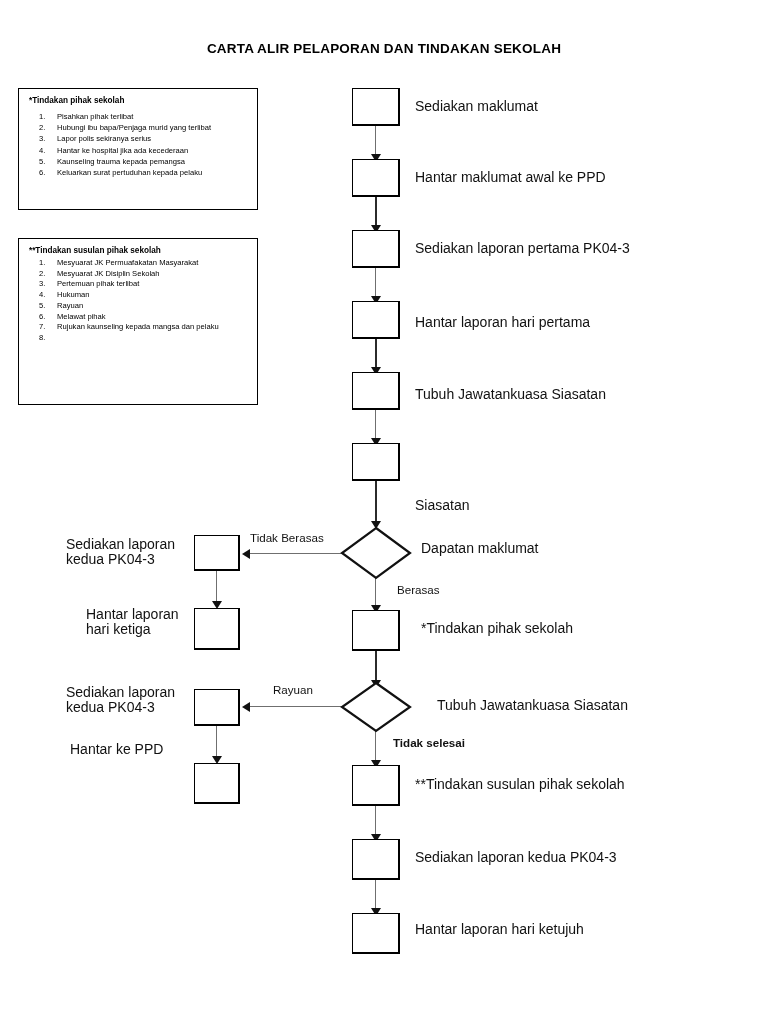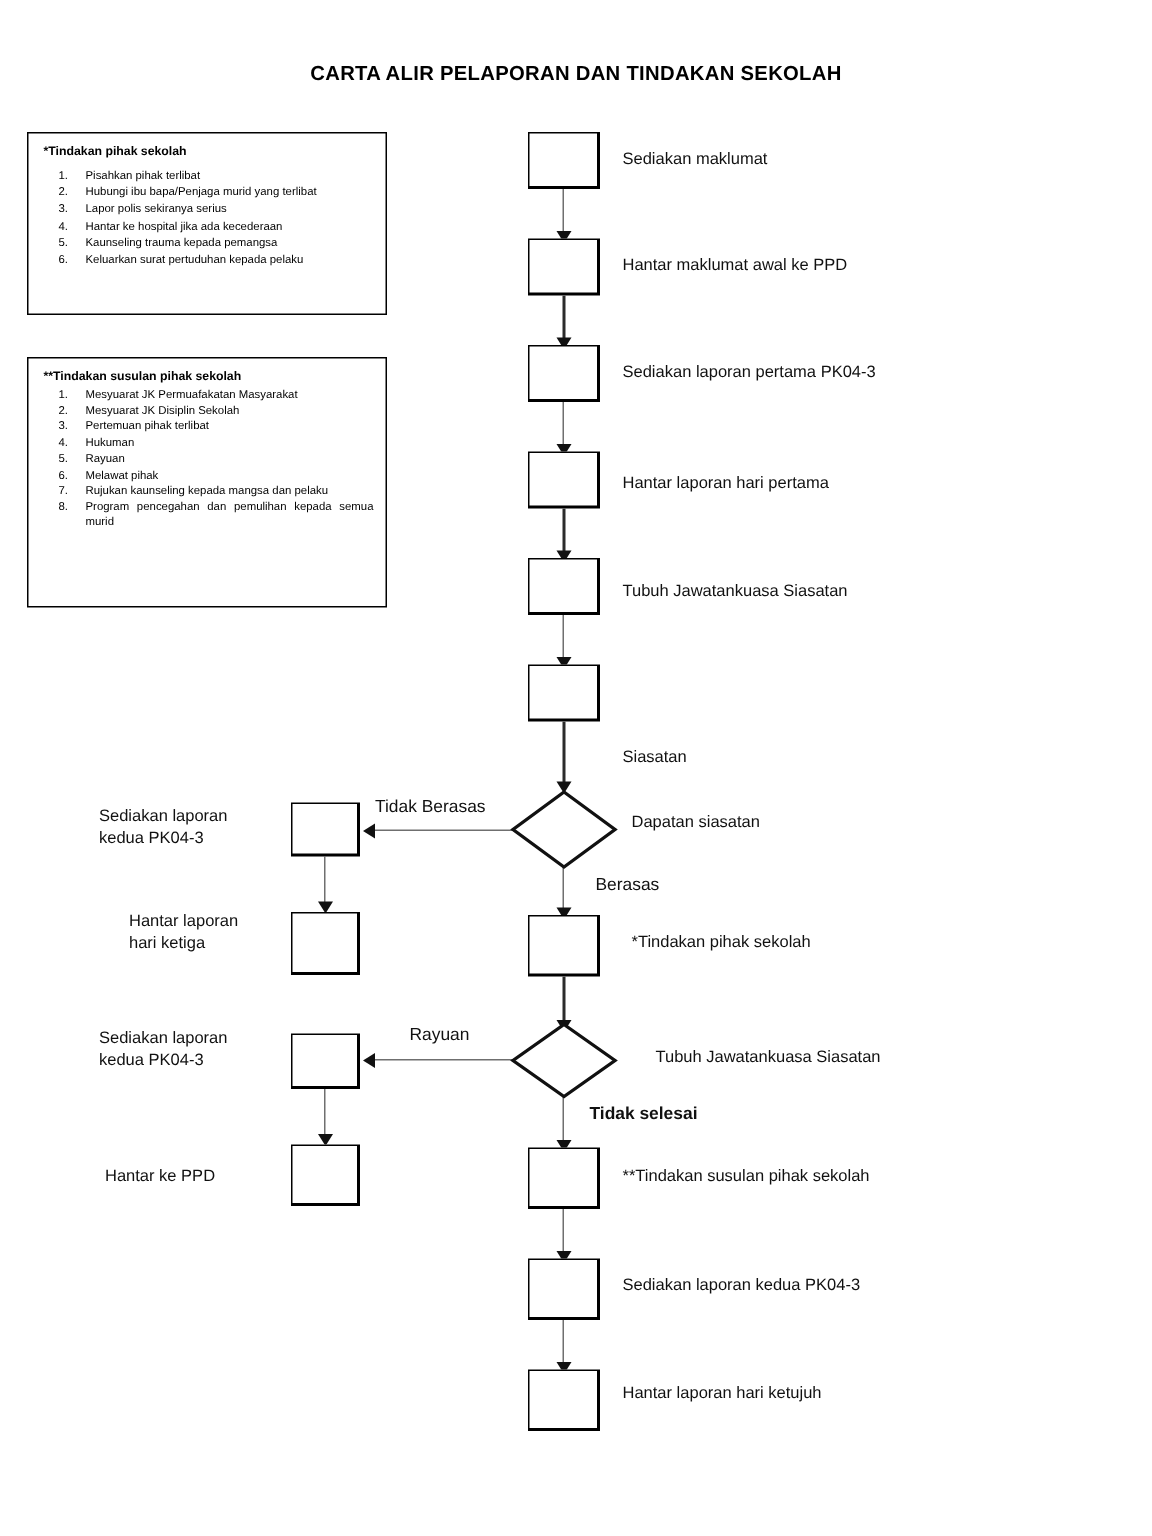--- a/index.html
+++ b/index.html
@@ -119,21 +119,21 @@
     position: absolute;
     width: 0; height: 0;
     border-top: 5px solid transparent;
     border-bottom: 5px solid transparent;
     border-right: 8px solid #111111;
   }
 
   
   .lbl {
     position: absolute;
-    font-size: 11px;
+    font-size: 14px;
     line-height: 15px;
     white-space: pre-line;
     color: #111111;
   }
   .lbl.right { text-align: left; }
   .lbl.edge { font-size: 11.6px; }
 </style>
 </head>
 <body>
 
@@ -199,21 +199,20 @@
       <li class="note-item">
         <span class="note-num">6.</span>
         <span class="note-text">Melawat pihak</span>
       </li>
       <li class="note-item">
         <span class="note-num">7.</span>
         <span class="note-text spread">Rujukan kaunseling kepada mangsa dan pelaku</span>
       </li>
       <li class="note-item">
         <span class="note-num">8.</span>
-        <span class="note-text spread">Program pencegahan dan pemulihan kepada semua murid</span>
       </li>
     </ul>
   </div>
 
   <div class="vline" style="left:375px; top:126px;  height:30px;"></div>
   <div class="arrow-down" style="left:371px; top:154px;"></div>
 
   <div class="vline dark" style="left:375px; top:197px;  height:30px;"></div>
   <div class="arrow-down" style="left:371px; top:225px;"></div>
 
@@ -281,33 +280,33 @@
       <polygon points="36,2 70,26 36,50 2,26" fill="#ffffff" stroke="#111111" stroke-width="2.2"></polygon>
     </svg>
   </div>
 
   <div class="lbl right" style="left:415px; top:99px;">Sediakan maklumat</div>
   <div class="lbl right" style="left:415px; top:170px;">Hantar maklumat awal ke PPD</div>
   <div class="lbl right" style="left:415px; top:241px;">Sediakan laporan pertama PK04-3</div>
   <div class="lbl right" style="left:415px; top:315px;">Hantar laporan hari pertama</div>
   <div class="lbl right" style="left:415px; top:387px;">Tubuh Jawatankuasa Siasatan</div>
   <div class="lbl right" style="left:415px; top:461px;margin-top:37px;">Siasatan</div>
-  <div class="lbl right" style="left:421px; top:541px;">Dapatan siasatan</div>
+  <div class="lbl right" style="left:421px; top:541px;">Dapatan maklumat</div>
   <div class="lbl right" style="left:421px; top:621px;">*Tindakan pihak sekolah</div>
   <div class="lbl right" style="left:437px; top:698px;">Tubuh Jawatankuasa Siasatan</div>
   <div class="lbl right" style="left:415px; top:777px;">**Tindakan susulan pihak sekolah</div>
   <div class="lbl right" style="left:415px; top:850px;">Sediakan laporan kedua PK04-3</div>
   <div class="lbl right" style="left:415px; top:922px;">Hantar laporan hari ketujuh</div>
 
   <div class="lbl" style="left:66px; top:537px;">Sediakan laporan
 kedua PK04-3</div>
   <div class="lbl" style="left:66px; top:607px;margin-left:20px;">Hantar laporan
 hari ketiga</div>
   <div class="lbl" style="left:66px; top:685px;">Sediakan laporan
 kedua PK04-3</div>
-  <div class="lbl" style="left:70px; top:777px;">Hantar ke PPD</div>
+  <div class="lbl" style="left:70px; top:742px;">Hantar ke PPD</div>
 
   <div class="lbl edge" style="left:250px; top:530px;">Tidak Berasas</div>
   <div class="lbl edge" style="left:397px; top:582px;">Berasas</div>
   <div class="lbl edge" style="left:273px; top:682px;">Rayuan</div>
   <div class="lbl edge" style="left:393px; top:735px;font-weight:bold;">Tidak selesai</div>
 
 </div>
 
 </body></html>

